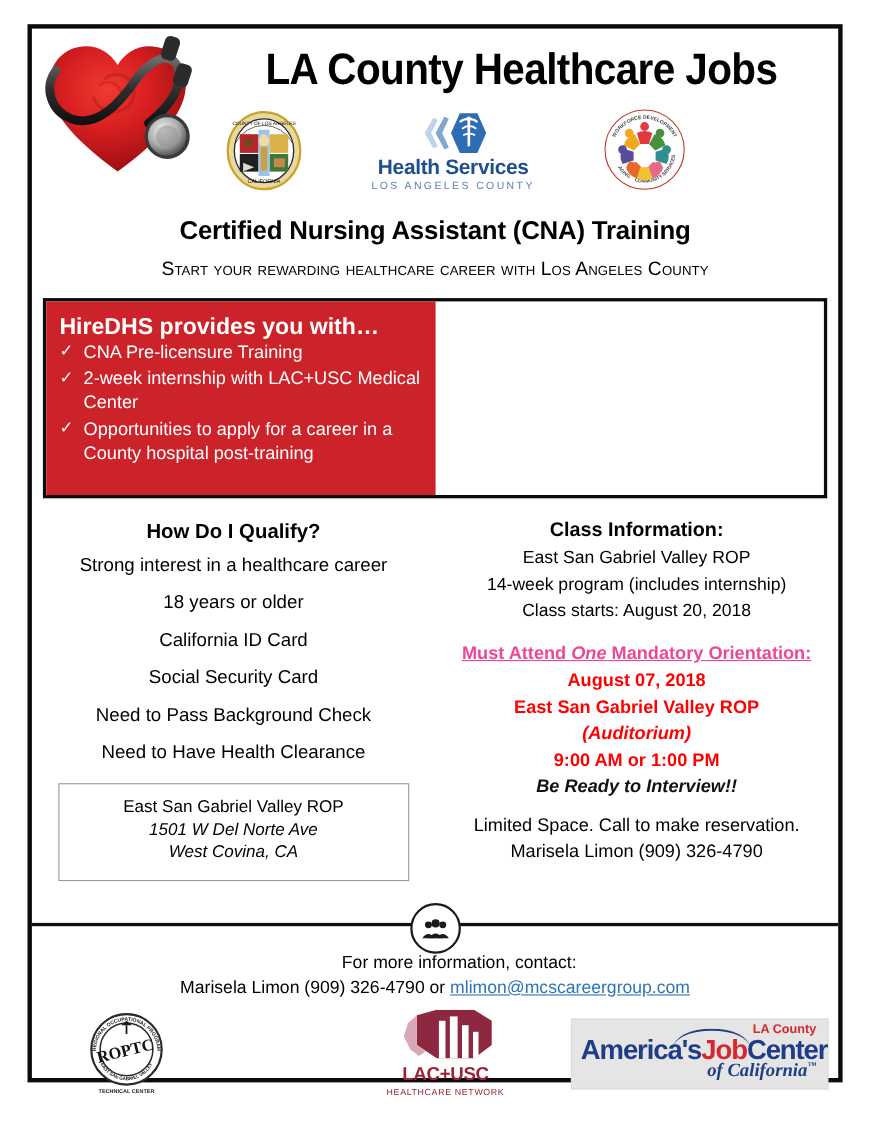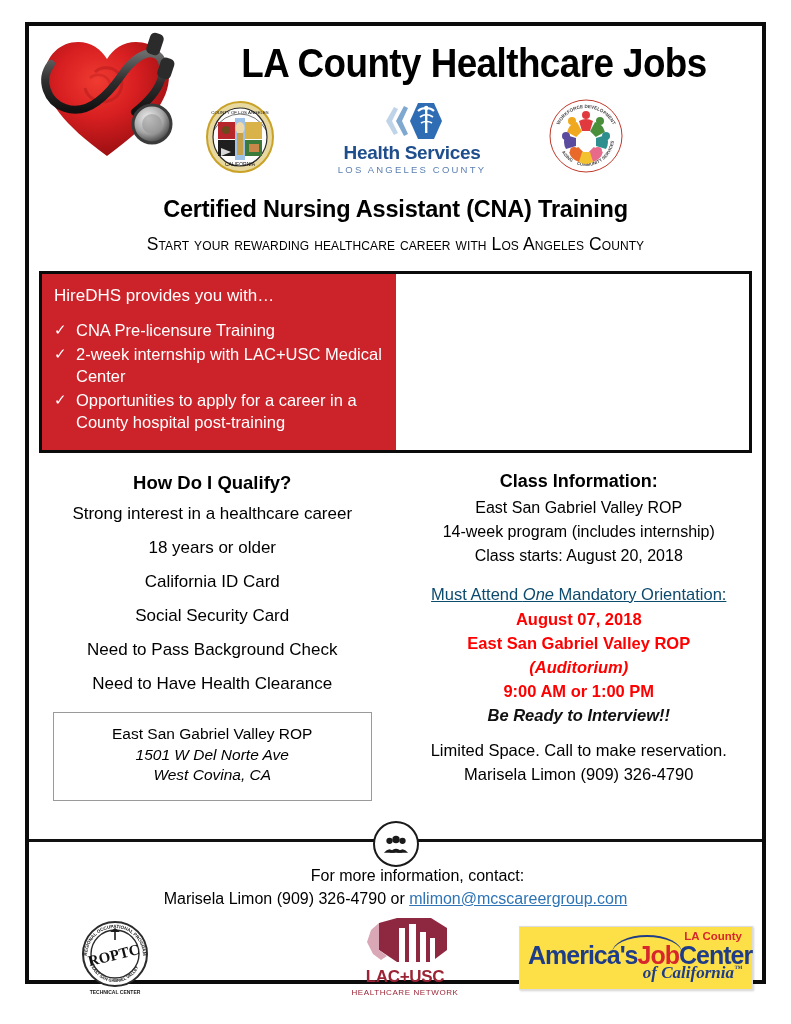--- a/index.html
+++ b/index.html
@@ -112,21 +112,21 @@
     padding: 12px 10px 0 12px;
     box-sizing: border-box;
   }
   .blue-line {
     font-size: 17px;
     line-height: 1.28;
     margin-bottom: 12px;
   }
   .blue-line.bold { font-weight: bold; margin-bottom: 0; }
   .red-head {
-    font-size: 17px; font-weight: normal; margin-bottom: 14px;
+    font-size: 21px; font-weight: bold; margin-bottom: 0;
   }
   .red-item {
     display: flex;
     font-size: 16.5px;
     line-height: 1.3;
     margin-bottom: 3px;
   }
   .chk { width: 22px; flex: none; font-size: 15px; line-height: 1.35; }
   .red-text { flex: 1; }
 
@@ -160,21 +160,21 @@
     margin: 18px 8px 0 8px;
     padding: 12px 6px 14px 6px;
     text-align: center;
   }
   .addr-l1 { font-size: 15.5px; margin-bottom: 3px; }
   .addr-l2 { font-size: 15.5px; font-style: italic; margin-bottom: 2px; }
 
   .ci-head { font-size: 18px; font-weight: bold; margin: 8px 0 7px 0; }
   .ci-line { font-size: 16px; margin-bottom: 6px; }
   .mand-head {
-    font-size: 16.5px; color: #0c4a6e; font-weight: normal;
+    font-size: 16.5px; color: #ec4899; font-weight: bold;
     text-decoration: underline; margin: 20px 0 6px 0;
   }
   .mand-head i { font-style: italic; }
   .red-line {
     font-size: 16.5px; color: #FF0000; font-weight: bold; margin-bottom: 5px;
   }
   .red-line.ital { font-style: italic; }
   .black-ital {
     font-size: 16.5px; font-weight: bold; font-style: italic;
     margin-bottom: 5px; color: #111;
@@ -226,21 +226,21 @@
   .lacusc-name {
     font-size: 17px; font-weight: bold; color: #9B2335;
     letter-spacing: -0.3px; margin-top: 1px;
   }
   .lacusc-sub {
     font-size: 8px; color: #9B2335; letter-spacing: 0.6px; margin-top: 1px;
   }
   .ajcc {
     position: absolute; left: 490px; top: 12px;
     width: 232px; height: 62px;
-    background: #fde047;
+    background: #e5e5e5;
     border: 1px solid #dcdcdc;
     box-shadow: 1px 1px 2px rgba(0,0,0,0.18);
   }
   .ajcc-inner { position: relative; width: 100%; height: 100%; }
   .ajcc-main {
     position: absolute; left: 8px; top: 14px;
     font-size: 25px; font-weight: bold; letter-spacing: -1px;
     white-space: nowrap;
   }
   .ajcc-am { color: #1F3C88; }

